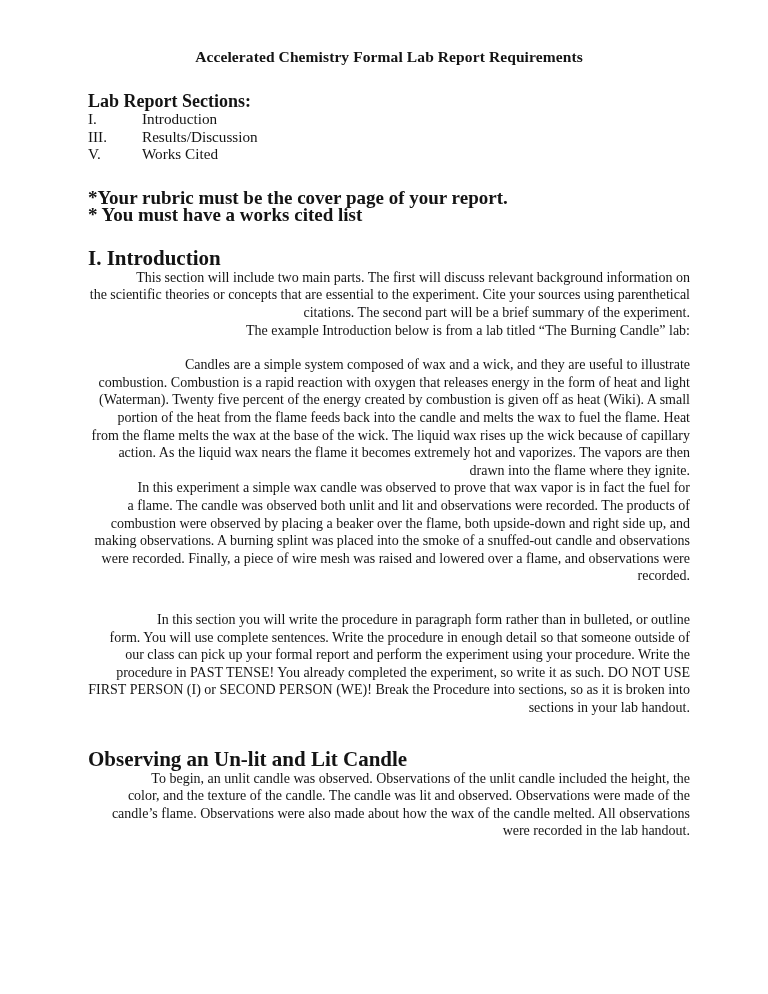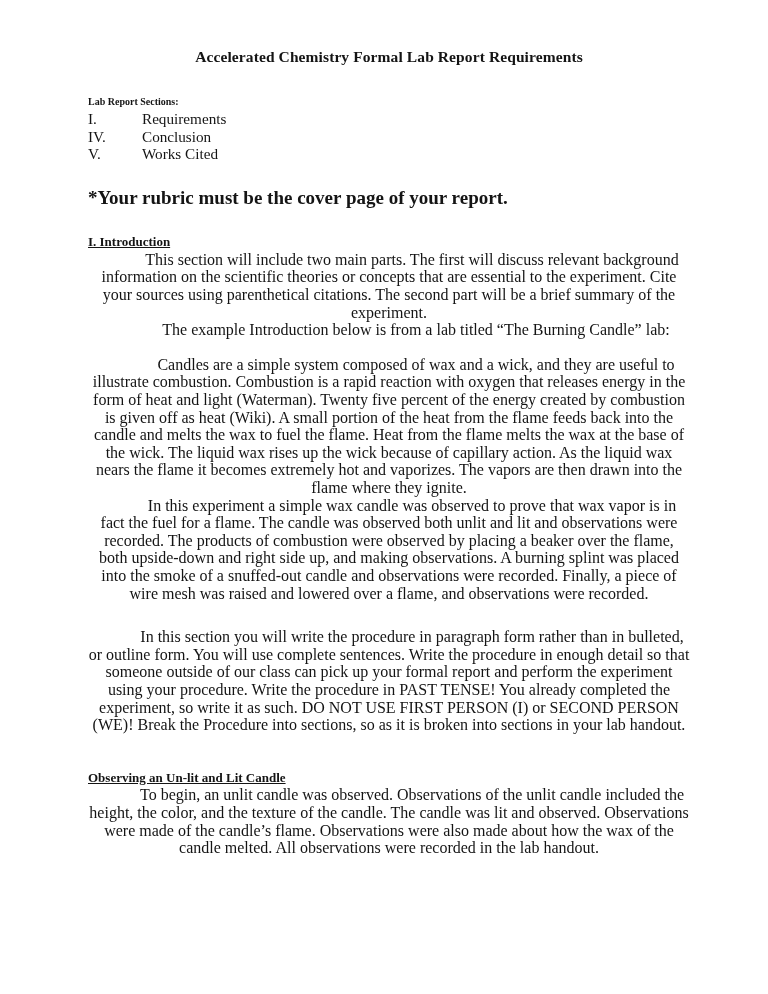--- a/index.html
+++ b/index.html
@@ -32,21 +32,21 @@
     letter-spacing: 0.1px;
     margin: 8px 0 0 0;
     line-height: 1.2;
   }
 
   .spacer-lg { height: 26px; }
   .spacer-md { height: 17px; }
 
   .sections-head {
     font-weight: bold;
-    font-size: 10px;
+    font-size: 18px;
     line-height: 17.6px;
     margin: 0;
   }
 
   .sections-list {
     list-style: none;
     margin: 0;
     padding: 0;
   }
   .sections-list li {
@@ -63,68 +63,68 @@
   .req-line {
     font-weight: bold;
     font-size: 19px;
     line-height: 17.6px;
     margin: 0;
     white-space: pre;
   }
 
   .heading {
     font-weight: bold;
-    font-size: 13px;
+    font-size: 21px;
     line-height: 17.6px;
     margin: 0;
-    text-decoration: underline;
     display: inline-block;
   }
   .heading-wrap { margin: 0; }
 
   p.para {
     margin: 0;
-    font-size: 16px;
+    font-size: 14px;
     line-height: 17.6px;
-    text-align: center;
+    text-align: right;
   }
   p.para.indent { text-indent: 46px; }
   p.para.indent-wide { text-indent: 54px; }
 
   b, strong { font-weight: normal; }
 </style>
 </head>
 <body>
 
 <div class="page">
 
   <h1 class="doc-title">Accelerated Chemistry Formal Lab Report Requirements</h1>
 
   <div class="spacer-lg"></div>
 
   <div class="sections-head">Lab Report Sections:</div>
 
   <ul class="sections-list">
     <li>
       <span class="numeral">I.</span>
-      <span>Requirements</span>
+      <span>Introduction</span>
     </li>
     <li>
-      <span class="numeral">IV.</span>
-      <span>Conclusion</span>
+      <span class="numeral">III.</span>
+      <span>Results/Discussion</span>
     </li>
     <li>
       <span class="numeral">V.</span>
       <span>Works Cited</span>
     </li>
   </ul>
 
   <div class="spacer-lg"></div>
 
   <div class="req-line">*Your rubric must be the cover page of your report.</div>
+  <div class="req-line">* You must have a works cited list</div>
 
   <div class="spacer-lg"></div>
 
   <div class="heading-wrap">
     <span class="heading">I. Introduction</span>
   </div>
 
   <p class="para indent">This section will include two main parts.  The first will discuss relevant background information on the scientific theories or concepts that are essential to the experiment.  Cite your sources using parenthetical citations.  The second part will be a brief summary of the experiment.</p>
   <p class="para indent-wide">The example Introduction below is from a lab titled “The Burning Candle” lab:</p>
 

